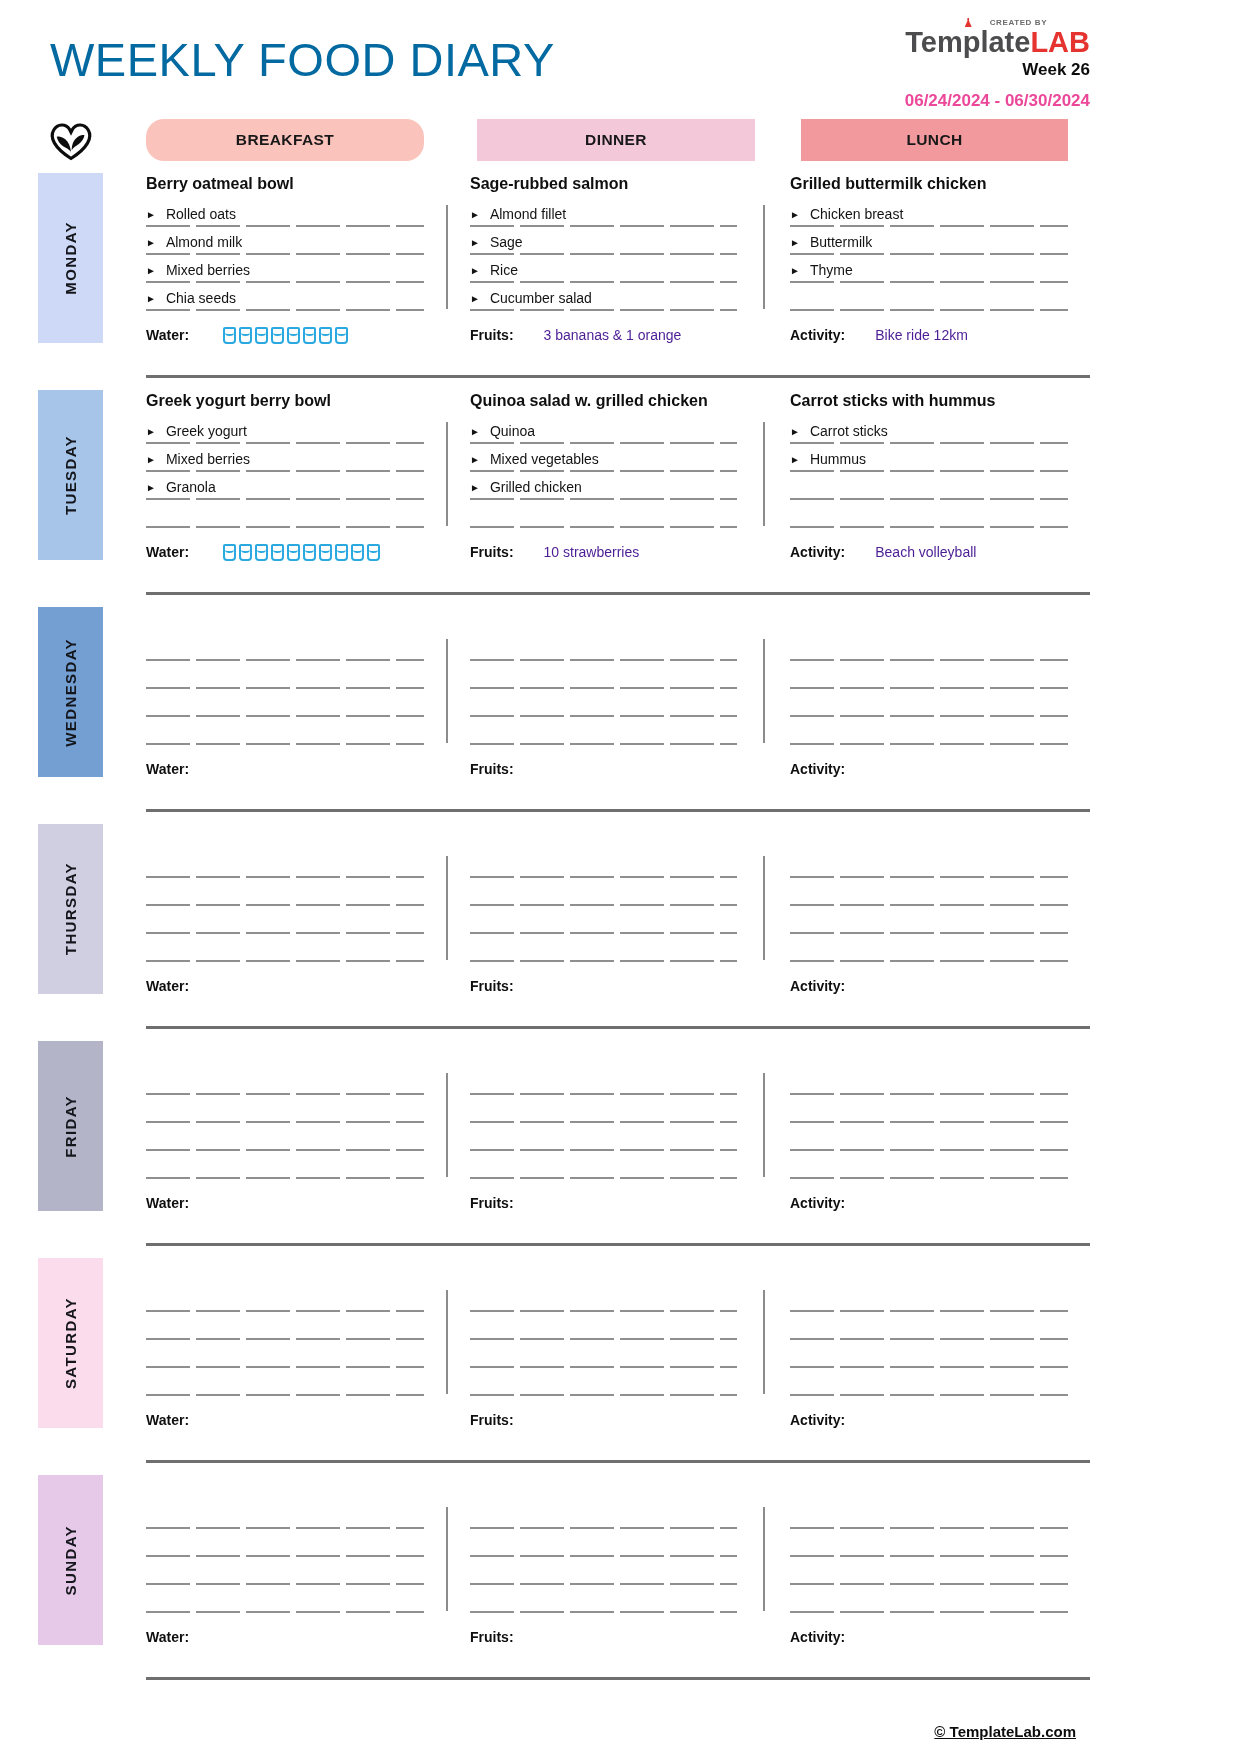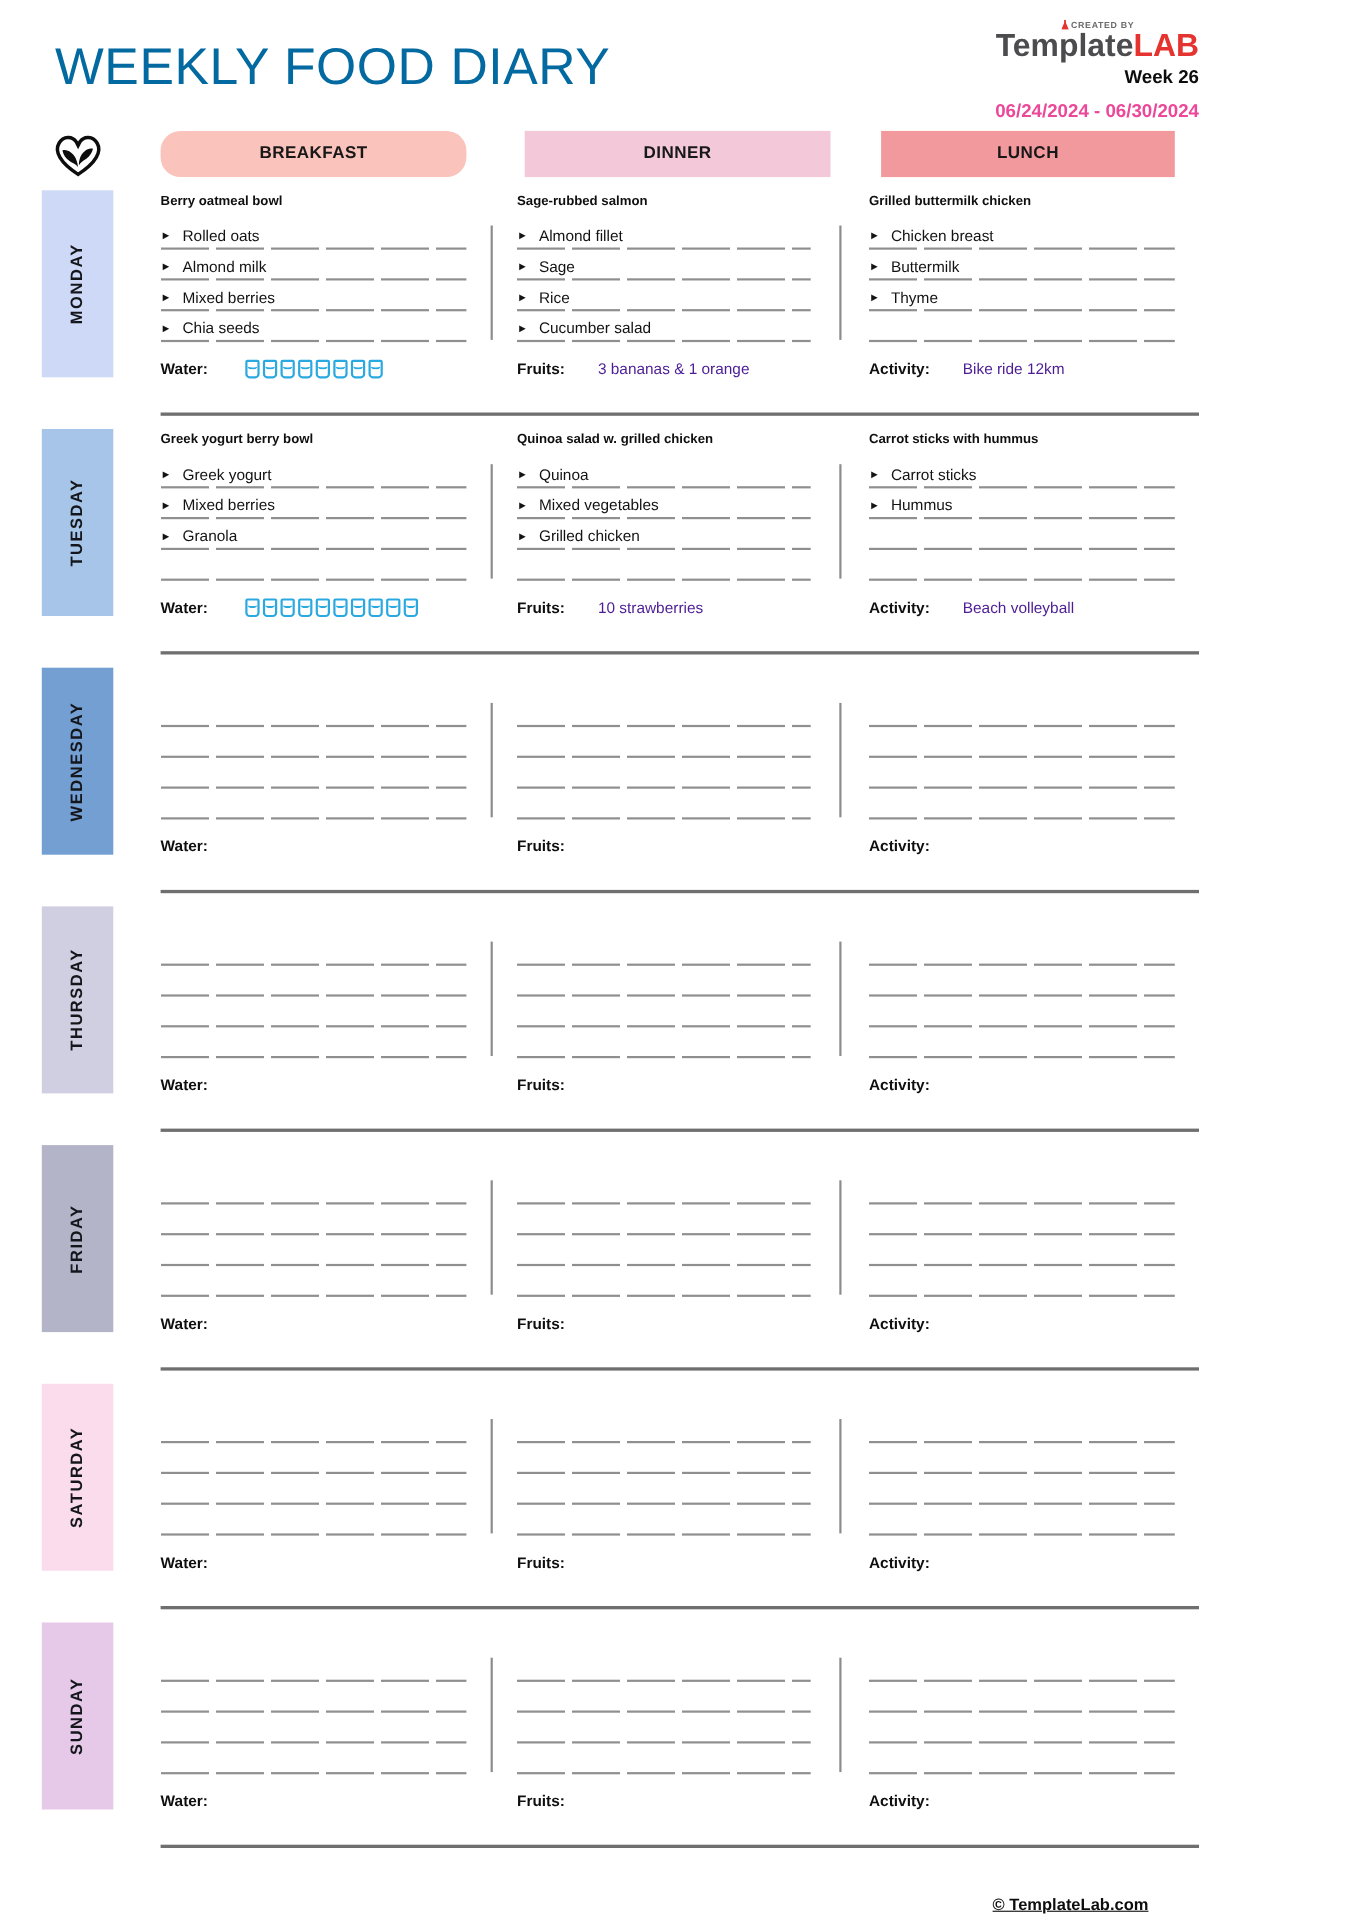--- a/index.html
+++ b/index.html
@@ -10,21 +10,21 @@
   }
 
   
   .header { display:flex; justify-content:space-between; align-items:flex-start;
             padding:18px 150px 0 50px; }
   .page-title { margin:14px 0 0 0; font-size:47px; font-weight:400; color:#0369a1;
                 letter-spacing:0.5px; }
   .brand-block { text-align:right; line-height:1; }
   .created-by { font-size:8px; font-weight:700; letter-spacing:0.6px; color:#6b6b6b;
                 text-align:left; margin-left:60px; margin-bottom:1px;
-                display:flex; align-items:flex-end; gap:2px; }
+                display:flex; align-items:flex-end; gap:18px; }
   .flask-icon { width:7px; height:9px; background:#e5342f; display:inline-block;
                 clip-path:polygon(38% 0,62% 0,62% 32%,100% 100%,0 100%,38% 32%); }
   .brand { font-size:29px; font-weight:700; }
   .brand-t1 { color:#4c4c4e; } .brand-t2 { color:#e5342f; }
   .week { font-size:17px; font-weight:700; margin-top:4px; color:#0d0d0d; }
   .daterange { font-size:17px; font-weight:700; margin-top:14px; color:#ec4899; }
 
   
   .colheads { position:relative; margin:10px 150px 0 38px; padding-left:108px;
               display:flex; height:42px; }
@@ -46,21 +46,21 @@
 
   .meals { display:flex; padding-top:6px; }
   .mcell { display:flex; flex-direction:column; }
   .mc-b { width:278px; } .mc-l { width:267px; } .mc-d { width:278px; }
   .colgap { position:relative; }
   .cg-a { width:46px; } .cg-b { width:53px; }
   .colgap::after { content:""; position:absolute; left:calc(50% - 1px); top:38px;
                    bottom:2px; width:2px; background:#8c8c8c; }
 
   .mtitle { height:32px; box-sizing:border-box; padding-top:8px;
-            font-weight:700; font-size:12px; color:#0f0f0f; }
+            font-weight:700; font-size:16px; color:#0f0f0f; }
   .item { position:relative; height:28px; box-sizing:border-box; padding-top:7px;
           font-size:14px; color:#131313; }
   .item::after { content:""; position:absolute; left:0; right:0; bottom:0; height:2px;
                  background:repeating-linear-gradient(90deg,#8f8f8f 0 44px,
                            rgba(0,0,0,0) 44px 50px); }
   .itx:not(:empty)::before { content:"►"; display:inline-block; font-size:10px;
                              margin-right:10px; transform:translateY(-1.5px); }
 
   .stats { display:flex; align-items:center; height:48px; font-size:14px; }
   .seg { display:flex; align-items:center; }
@@ -68,21 +68,21 @@
   .lbl { font-weight:700; color:#0f0f0f; }
   .val { margin-left:30px; color:#4c1d95; }
   .glasses { display:inline-flex; gap:3px; margin-left:34px; }
   .glass { width:13px; height:17px; border:2px solid #2aa9e0; box-sizing:border-box;
            border-radius:2px 2px 4px 4px; position:relative; background:#fff; }
   .glass::before { content:""; position:absolute; left:0; right:0; top:1px; height:4px;
                    border-bottom:2px solid #2aa9e0; border-radius:50%; }
 
   .divider { height:3px; width:944px; background:#6f6f6f; margin-top:auto; }
 
-  .footer { position:absolute; right:196px; bottom:14px; font-size:15px;
+  .footer { position:absolute; right:164px; bottom:14px; font-size:15px;
             font-weight:700; text-decoration:underline; color:#0d0d0d; }
 </style>
 </head>
 <body>
 
 <div class="page">
 
   <div class="header">
     <h1 class="page-title">WEEKLY FOOD DIARY</h1>
     <div class="brand-block">

